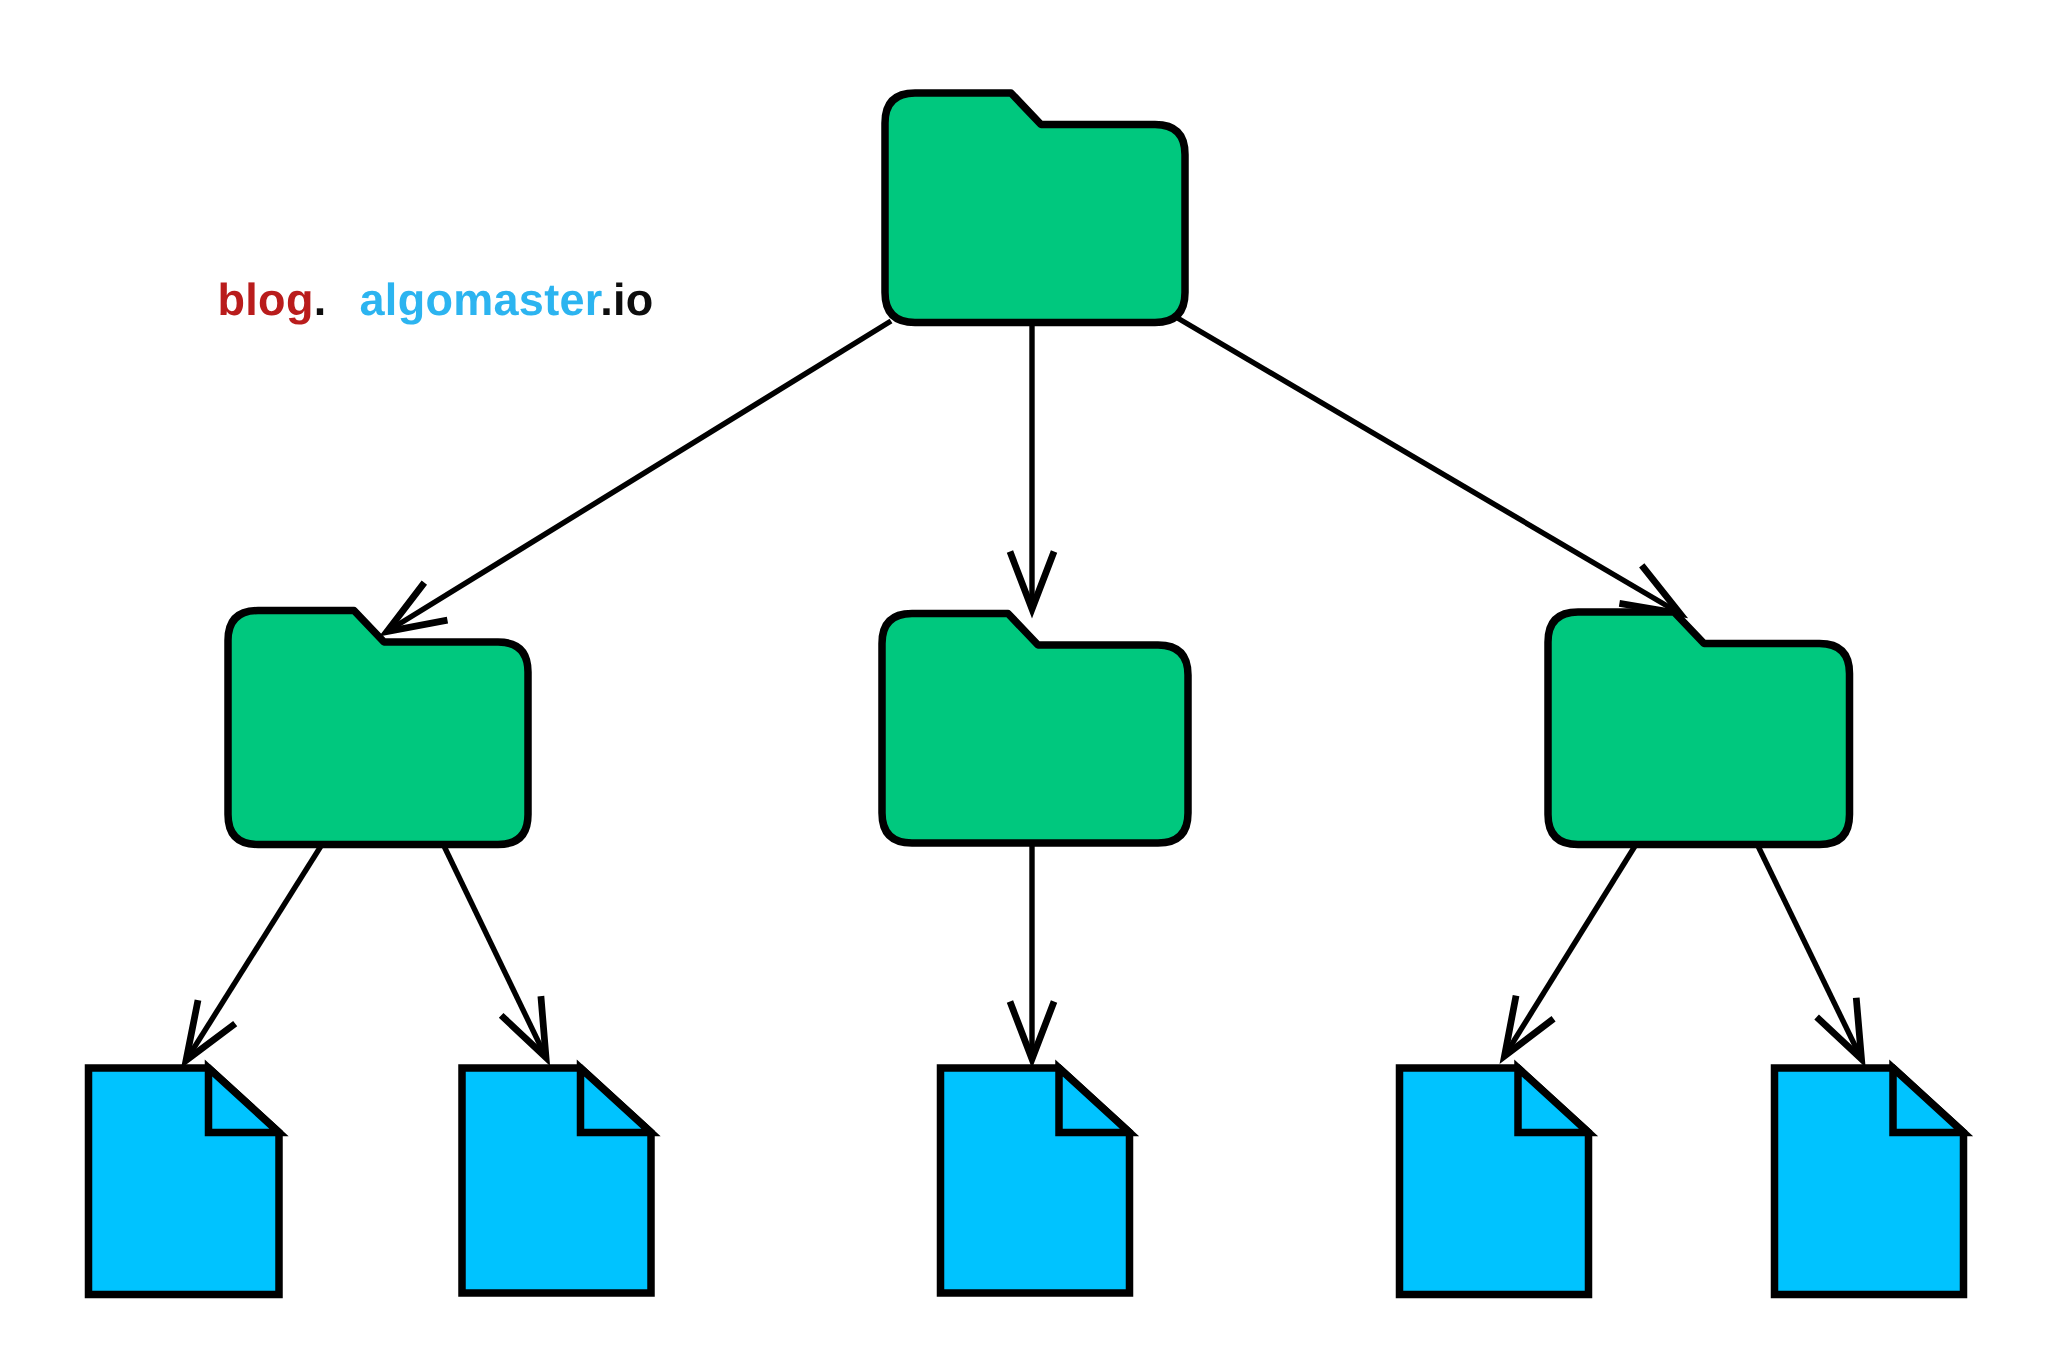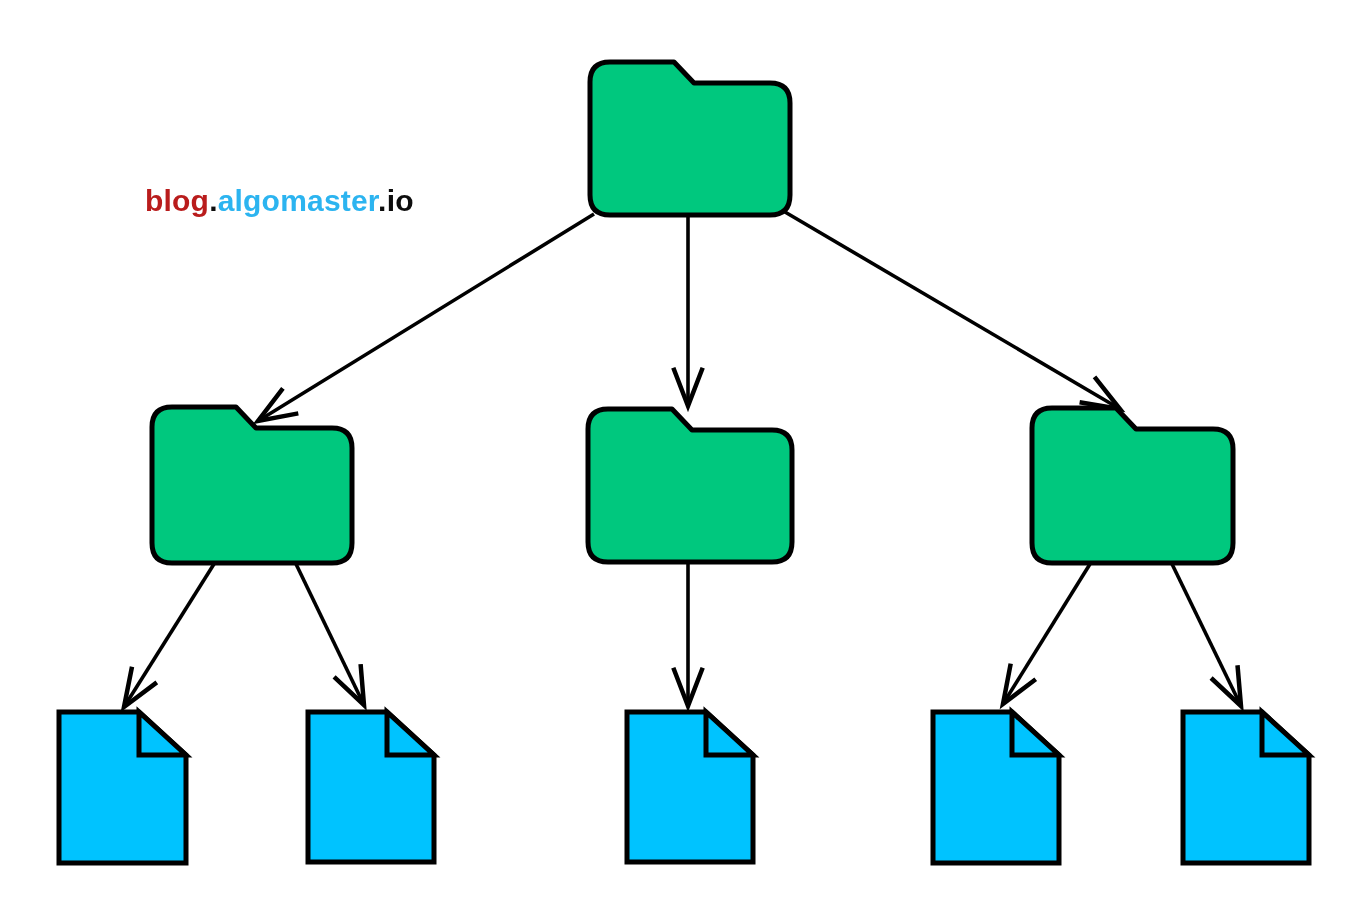--- a/index.html
+++ b/index.html
@@ -93,14 +93,14 @@
       </g>
       <g>
         <path d="M 933 712 L 1012 712 L 1059 755 L 1059 863 L 933 863 Z" fill="#00C3FF" stroke="#000000" stroke-width="5" stroke-linejoin="miter"></path>
         <path d="M 1012 712 L 1012 755 L 1059 755 Z" fill="#00C3FF" stroke="#000000" stroke-width="5" stroke-linejoin="miter"></path>
       </g>
       <g>
         <path d="M 1183 712 L 1262 712 L 1309 755 L 1309 863 L 1183 863 Z" fill="#00C3FF" stroke="#000000" stroke-width="5" stroke-linejoin="miter"></path>
         <path d="M 1262 712 L 1262 755 L 1309 755 Z" fill="#00C3FF" stroke="#000000" stroke-width="5" stroke-linejoin="miter"></path>
       </g>
     </svg>
-  <div id="brand" class="brand" style="left: 145px; top: 186px; font-size: 30px;"><span style="color: #b91c1c;">blog</span><span style="color: rgb(13, 13, 13);">.</span><span style="color: rgb(44, 180, 240);">algomaster</span><span style="color: rgb(13, 13, 13); margin-top: 37px;">.io</span></div>
+  <div id="brand" class="brand" style="left: 145px; top: 186px; font-size: 30px;"><span style="color: #b91c1c;">blog</span><span style="color: rgb(13, 13, 13);">.</span><span style="color: rgb(44, 180, 240); margin-left: 22px;">algomaster</span><span style="color: rgb(13, 13, 13); margin-top: 37px;">.io</span></div>
 </div>
 
 </body></html>

